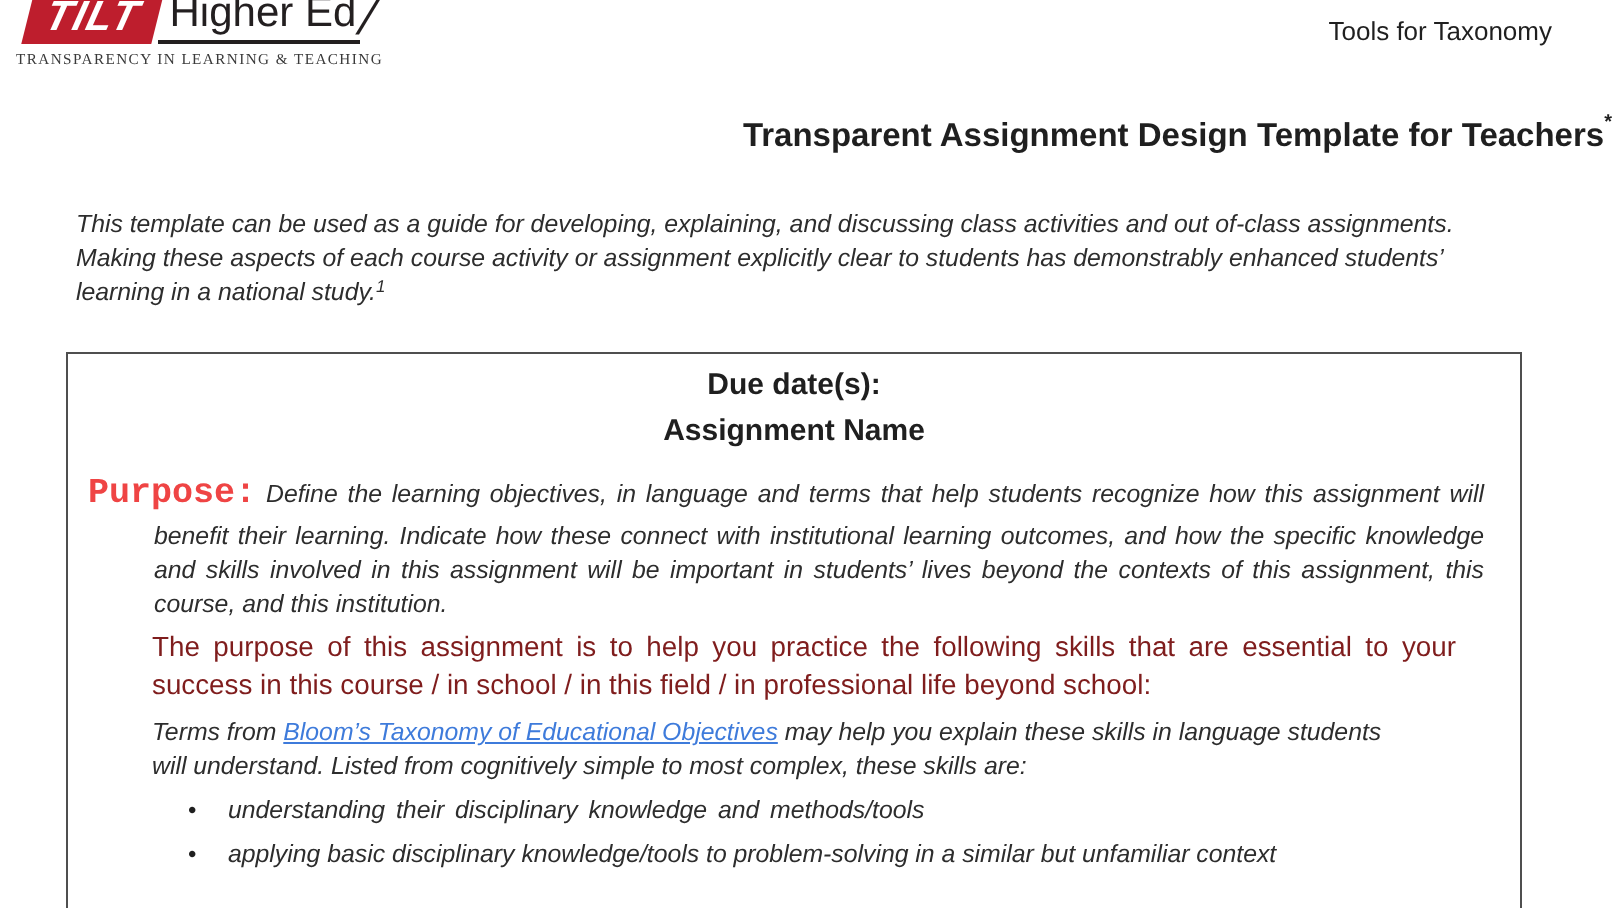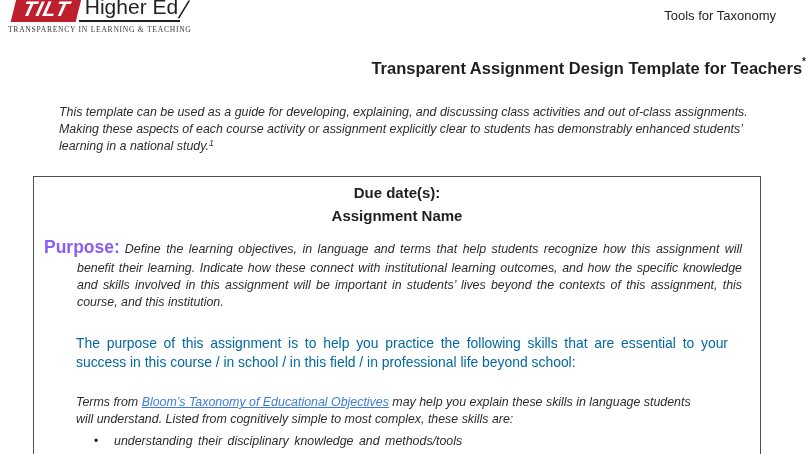--- a/index.html
+++ b/index.html
@@ -60,21 +60,20 @@
     position: absolute; left: 0; top: 56px; width: 100%;
     text-align: right;
     font-weight: bold; font-size: 16.5px;
   }
   .doc-title sup { font-size: 10px; vertical-align: 9px; }
   
   .intro {
     position: absolute; left: 38px; top: 104px; width: 690px;
     font-style: italic; font-size: 12.4px; line-height: 1.36;
     color: #2d2d2d;
-    margin-left: 21px;
   }
   .intro sup { font-size: 8.5px; vertical-align: 4px; }
   
   .assignment-box {
     position: absolute; left: 33px; top: 176px;
     width: 728px; height: 600px;
     border: 1.5px solid #4f4f4f;
     background: #ffffff;
   }
   .box-header {
@@ -87,36 +86,37 @@
     padding-left: 33px;
     text-indent: -33px;
     font-style: italic; font-size: 12.4px; line-height: 1.36;
     color: #2d2d2d;
     text-align: justify;
   }
   .purpose-label {
     font-style: normal;
     font-weight: bold;
     font-size: 17.5px;
-    color: #8b5cf6;
+    color: #ef4444;
     margin-right: 5px;
+    font-family: Liberation Mono, monospace;
   }
   .skills-heading {
     margin: 12px 0 0 23px;
     font-weight: bold; font-size: 13.5px; color: #111111;
   }
   .skills-heading .underlined { text-decoration: underline; }
   .skills-para {
-    margin: 24px 32px 0 42px;
+    margin: 4px 32px 0 42px;
     font-size: 13.9px; line-height: 1.33;
-    color: #0369a1;
+    color: #7f1d1d;
     text-align: justify;
   }
   .terms-para {
-    margin: 23px 55px 0 42px;
+    margin: 7px 55px 0 42px;
     font-style: italic; font-size: 12.4px; line-height: 1.36;
     color: #2d2d2d;
   }
   .blooms-link {
     color: #3e7bdb;
     text-decoration: underline;
     cursor: pointer;
   }
   .bullet-list { margin: 3px 40px 0 60px; }
   .bullet-row {

